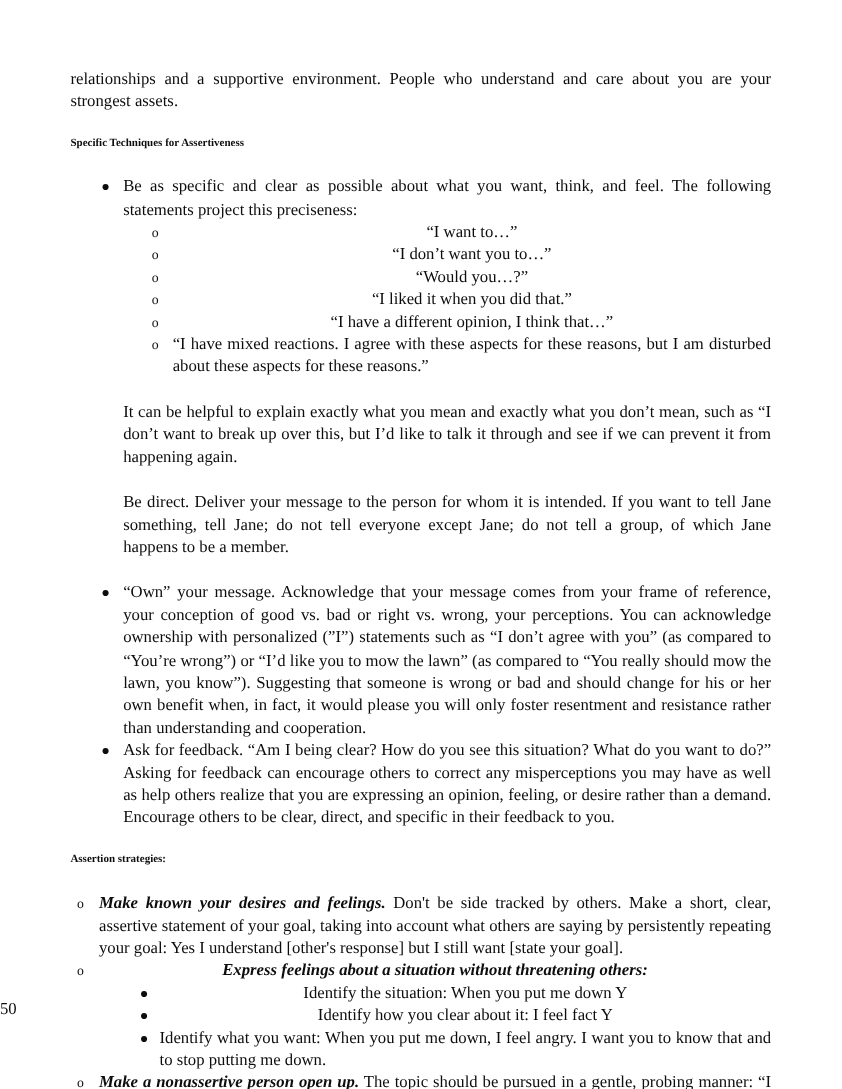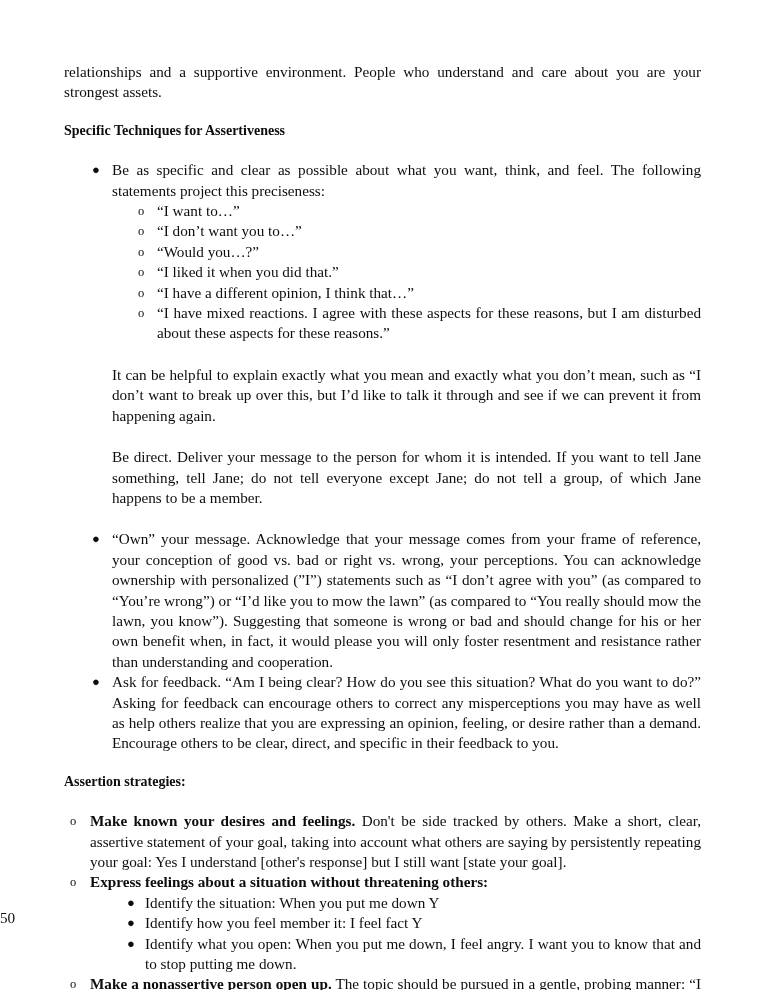--- a/index.html
+++ b/index.html
@@ -29,21 +29,21 @@
     margin: 0;
   }
   .para {
     font-size: 15.2px;
     line-height: 20.4px;
     text-align: justify;
     text-justify: inter-word;
     hyphens: none;
   }
   .heading {
-    font-size: 14px;
+    font-size: 10px;
     line-height: 20.4px;
     font-weight: bold;
     margin-top: 18px;
     margin-bottom: 0;
   }
   .gap-md { height: 19px; }
   .gap-lg { height: 21px; }
 
   
   .row {
@@ -55,42 +55,42 @@
   .marker {
     flex: 0 0 auto;
     text-align: left;
     user-select: none;
   }
   .rowtext {
     flex: 1 1 auto;
     text-align: justify;
     text-justify: inter-word;
   }
-  .rowtext.leftish { text-align: left; }
+  .rowtext.leftish { text-align: center; }
 
   
   .lvl1 { padding-left: 28px; margin-top: 0; }
   .lvl1 > .marker { width: 20px; font-size: 13px; line-height: 20.4px; }
 
   
   .lvl2 { padding-left: 74px; }
   .lvl2 > .marker { width: 19px; font-size: 12.5px; line-height: 20.4px; }
 
   
   .indent48 { padding-left: 48px; }
 
   
   .lvlA { padding-left: 6px; }
   .lvlA > .marker { width: 20px; font-size: 12.5px; line-height: 20.4px; }
 
   
   .lvlB { padding-left: 63px; }
   .lvlB > .marker { width: 18px; font-size: 13px; line-height: 20.4px; }
   i, .i { }
-  .bi { font-weight: bold; }
+  .bi { font-weight: bold; font-style: italic; }
 
   .pagenum {
     position: absolute;
     left: 0;
     top: 908px;
     width: 700px;
     font-size: 15.2px;
     line-height: 20px;
   }
 </style>
@@ -173,25 +173,25 @@
       <span class="marker">o</span>
       <span class="rowtext leftish bi">Express feelings about a situation without threatening others:</span>
     </div>
 
     <div class="row lvlB">
       <span class="marker">●</span>
       <span class="rowtext leftish"><span>Identify the situation: </span><span class="i">When you put me down Y</span></span>
     </div>
     <div class="row lvlB">
       <span class="marker">●</span>
-      <span class="rowtext leftish"><span>Identify how you feel member it: </span><span class="i">I feel fact Y</span></span>
+      <span class="rowtext leftish"><span>Identify how you clear about it: </span><span class="i">I feel fact Y</span></span>
     </div>
     <div class="row lvlB">
       <span class="marker">●</span>
-      <span class="rowtext"><span>Identify what you open: </span><span class="i">When you put me down, I feel angry. I want you to know that and to stop putting me down.</span></span>
+      <span class="rowtext"><span>Identify what you want: </span><span class="i">When you put me down, I feel angry. I want you to know that and to stop putting me down.</span></span>
     </div>
 
     <div class="row lvlA">
       <span class="marker">o</span>
       <span class="rowtext"><span class="bi">Make a nonassertive person open up.</span><span> The topic should be pursued in a gentle, probing manner: </span><span class="i">“I don't understand why you are so up tight.”</span></span>
     </div>
 
   </div>
 
   <div class="pagenum">50</div>

